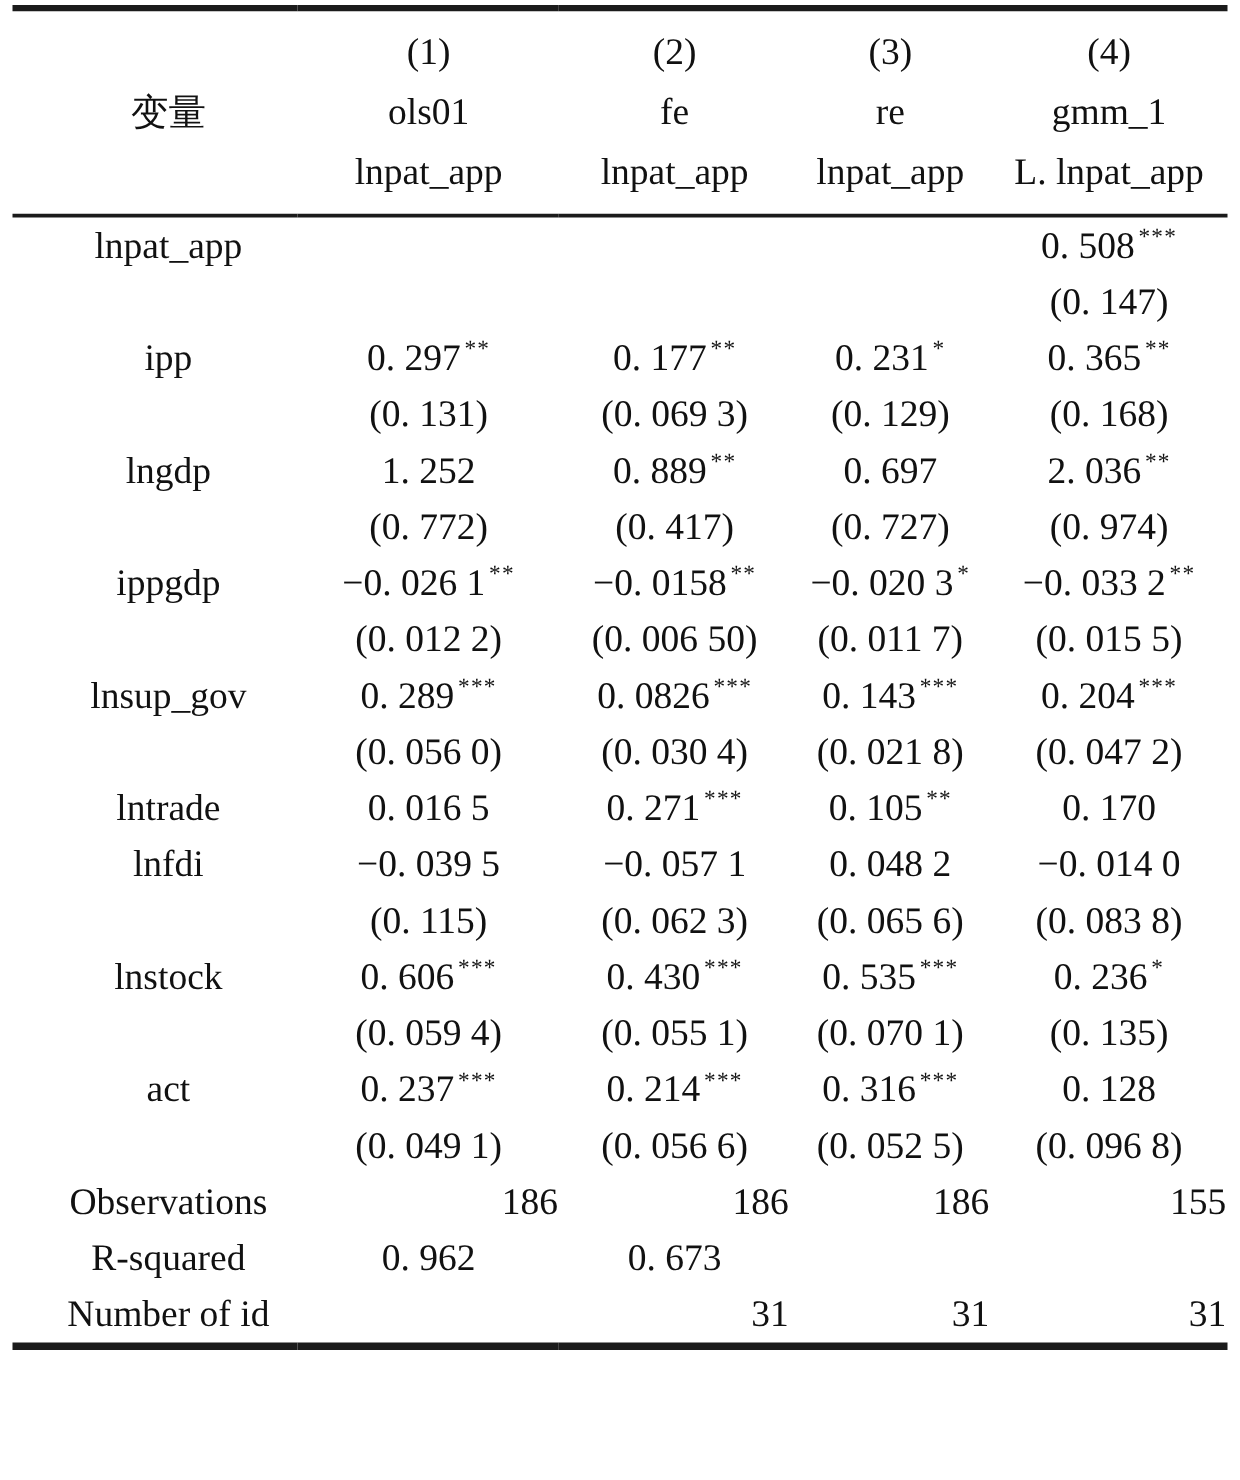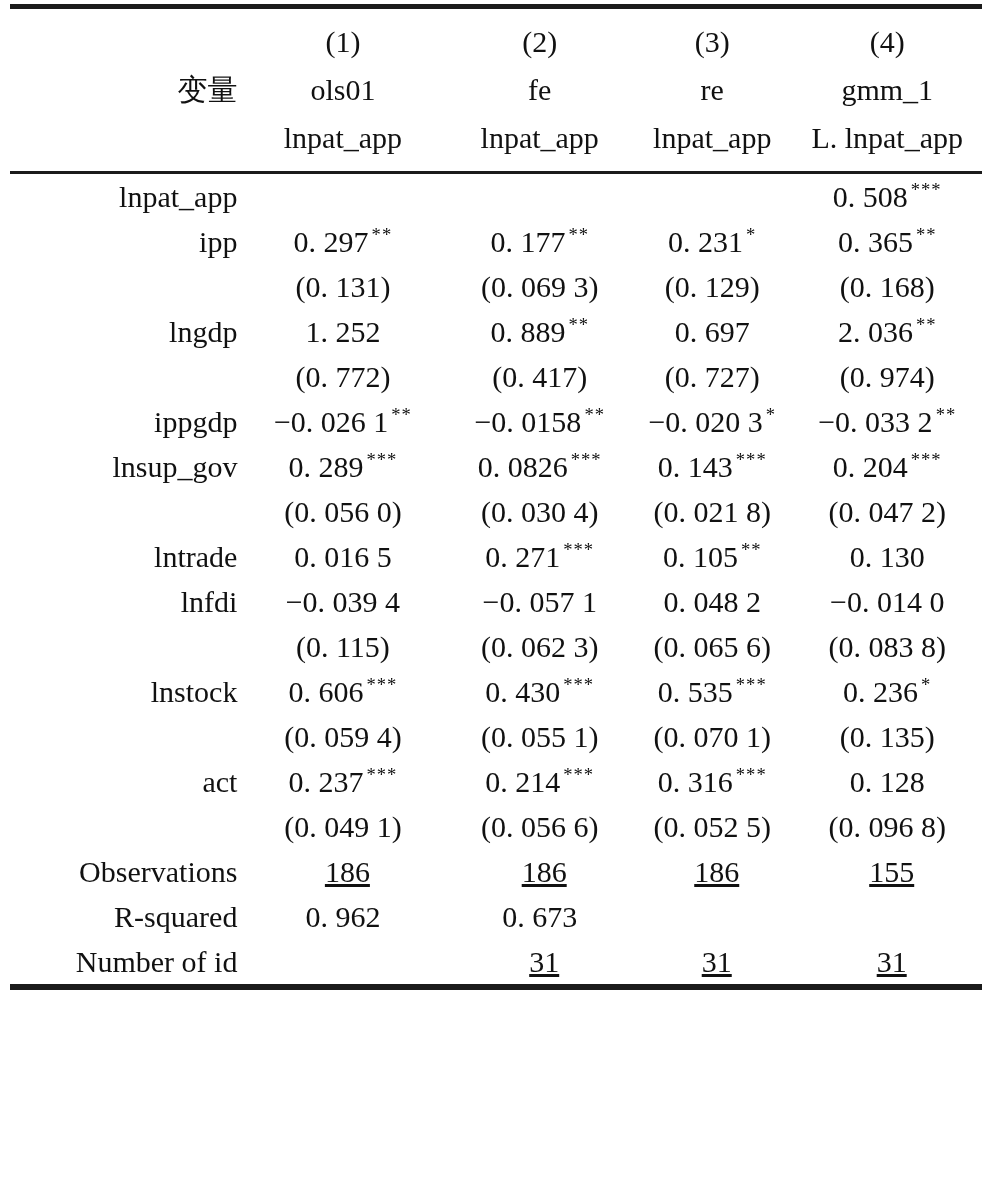--- a/index.html
+++ b/index.html
@@ -18,24 +18,24 @@
     font-size: 30px;
   }
   col.c-label { width: 23.5%; }
   col.c-1 { width: 21.5%; }
   col.c-2 { width: 19.0%; }
   col.c-3 { width: 16.5%; }
   col.c-4 { width: 19.5%; }
   thead td { text-align: center; height: 46px; vertical-align: middle; }
   thead tr.hdr-top td { padding-top: 10px; }
   thead tr.hdr-bot td { border-bottom: 3px solid #1b1b1b; padding-bottom: 10px; }
-  td.lbl { text-align: right; padding-left: 22px; }
+  td.lbl { text-align: center; padding-left: 22px; }
   tbody td { height: 43px; vertical-align: middle; }
   td.num { text-align: center; white-space: nowrap; }
-  td.num-left { text-align: center; padding-left: 10px; white-space: nowrap; text-decoration: underline; }
+  td.num-left { text-align: right; padding-left: 10px; white-space: nowrap; }
   sup.stars {
     font-size: 0.62em;
     letter-spacing: 1px;
     margin-left: 3px;
     vertical-align: super;
     line-height: 0;
   }
 </style>
 </head>
 <body>
@@ -74,20 +74,27 @@
     </thead>
     <tbody>
         <tr>
           <td class="lbl">lnpat_app</td>
           <td class="num"></td>
           <td class="num"></td>
           <td class="num"></td>
           <td class="num">0. 508<sup class="stars">***</sup></td>
         </tr>
         <tr>
+          <td class="lbl"></td>
+          <td class="num"></td>
+          <td class="num"></td>
+          <td class="num"></td>
+          <td class="num">(0. 147)</td>
+        </tr>
+        <tr>
           <td class="lbl">ipp</td>
           <td class="num">0. 297<sup class="stars">**</sup></td>
           <td class="num">0. 177<sup class="stars">**</sup></td>
           <td class="num">0. 231<sup class="stars">*</sup></td>
           <td class="num">0. 365<sup class="stars">**</sup></td>
         </tr>
         <tr>
           <td class="lbl"></td>
           <td class="num">(0. 131)</td>
           <td class="num">(0. 069 3)</td>
@@ -109,43 +116,50 @@
           <td class="num">(0. 974)</td>
         </tr>
         <tr>
           <td class="lbl">ippgdp</td>
           <td class="num">−0. 026 1<sup class="stars">**</sup></td>
           <td class="num">−0. 0158<sup class="stars">**</sup></td>
           <td class="num">−0. 020 3<sup class="stars">*</sup></td>
           <td class="num">−0. 033 2<sup class="stars">**</sup></td>
         </tr>
         <tr>
+          <td class="lbl"></td>
+          <td class="num">(0. 012 2)</td>
+          <td class="num">(0. 006 50)</td>
+          <td class="num">(0. 011 7)</td>
+          <td class="num">(0. 015 5)</td>
+        </tr>
+        <tr>
           <td class="lbl">lnsup_gov</td>
           <td class="num">0. 289<sup class="stars">***</sup></td>
           <td class="num">0. 0826<sup class="stars">***</sup></td>
           <td class="num">0. 143<sup class="stars">***</sup></td>
           <td class="num">0. 204<sup class="stars">***</sup></td>
         </tr>
         <tr>
           <td class="lbl"></td>
           <td class="num">(0. 056 0)</td>
           <td class="num">(0. 030 4)</td>
           <td class="num">(0. 021 8)</td>
           <td class="num">(0. 047 2)</td>
         </tr>
         <tr>
           <td class="lbl">lntrade</td>
           <td class="num">0. 016 5</td>
           <td class="num">0. 271<sup class="stars">***</sup></td>
           <td class="num">0. 105<sup class="stars">**</sup></td>
-          <td class="num">0. 130</td>
+          <td class="num">0. 170</td>
         </tr>
         <tr>
           <td class="lbl">lnfdi</td>
-          <td class="num">−0. 039 4</td>
+          <td class="num">−0. 039 5</td>
           <td class="num">−0. 057 1</td>
           <td class="num">0. 048 2</td>
           <td class="num">−0. 014 0</td>
         </tr>
         <tr>
           <td class="lbl"></td>
           <td class="num">(0. 115)</td>
           <td class="num">(0. 062 3)</td>
           <td class="num">(0. 065 6)</td>
           <td class="num">(0. 083 8)</td>

